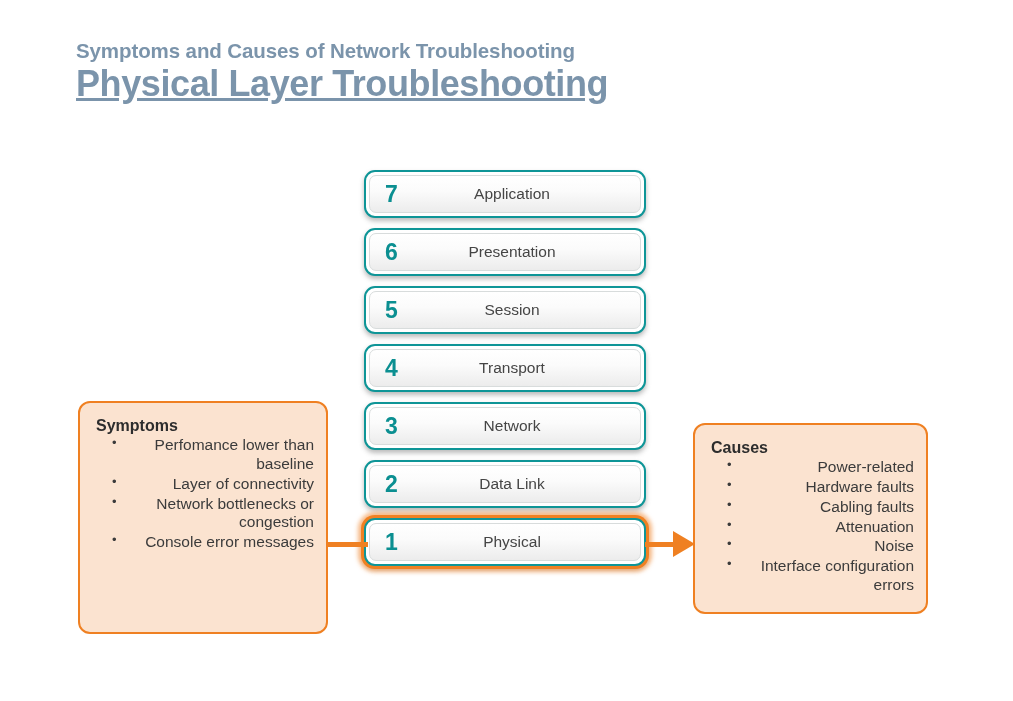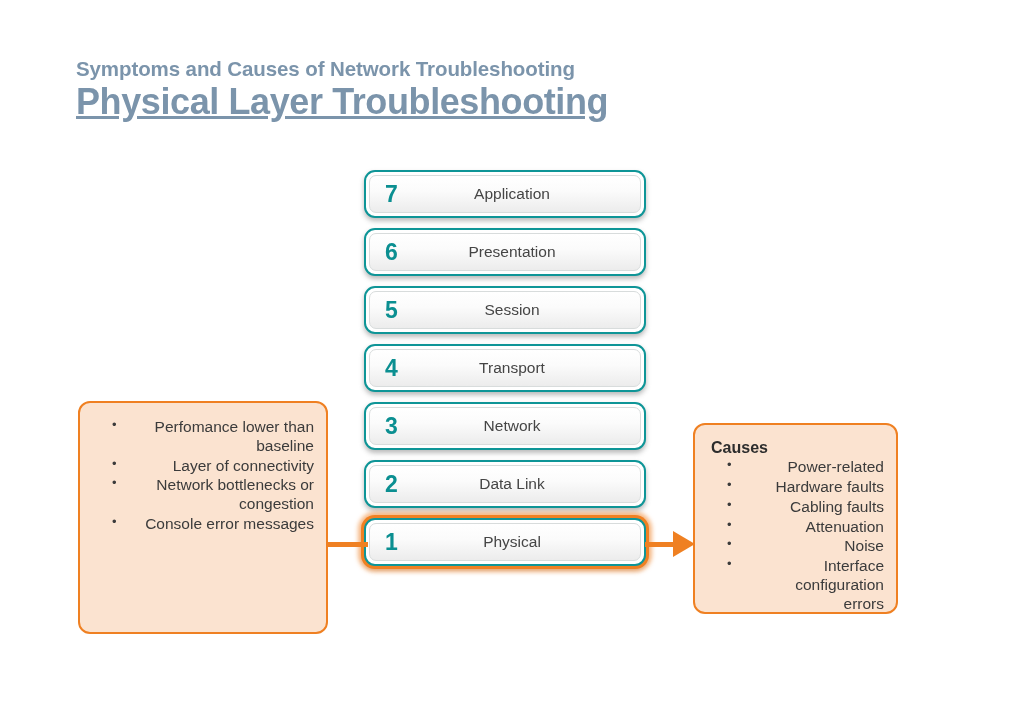--- a/index.html
+++ b/index.html
@@ -16,21 +16,21 @@
     position: relative;
     width: 1013px;
     height: 701px;
     background: #ffffff;
   }
 
   
   #title-block {
     position: absolute;
     left: 76px;
-    top: 58px;
+    top: 40px;
     width: 820px;
   }
 
   #subtitle {
     font-size: 20.5px;
     font-weight: bold;
     color: #7b94ab;
     letter-spacing: -0.1px;
     line-height: 1.1;
     white-space: nowrap;
@@ -117,21 +117,21 @@
   #symptoms-panel {
     left: 78px;
     top: 401px;
     width: 250px;
     height: 233px;
   }
 
   #causes-panel {
     left: 693px;
     top: 423px;
-    width: 205px;
+    width: 235px;
     height: 191px;
   }
 
   .panel-heading {
     font-size: 16px;
     font-weight: bold;
     color: #2d2d2d;
     line-height: 1.15;
     margin-bottom: 1px;
   }
@@ -243,20 +243,21 @@
     <div class="layer-row highlight">
       <div class="layer-inner">
         <span class="layer-num">1</span>
         <span class="layer-name">Physical</span>
       </div>
     </div>
 
   </div>
 
   <div class="panel" id="symptoms-panel">
+    <div class="panel-heading">Symptoms</div>
     <ul class="panel-list">
       <li>Perfomance lower than baseline</li>
       <li>Layer of connectivity</li>
       <li>Network bottlenecks or congestion</li>
       <li>Console error messages</li>
     </ul>
   </div>
 
   <div class="panel" id="causes-panel">
     <div class="panel-heading">Causes</div>

